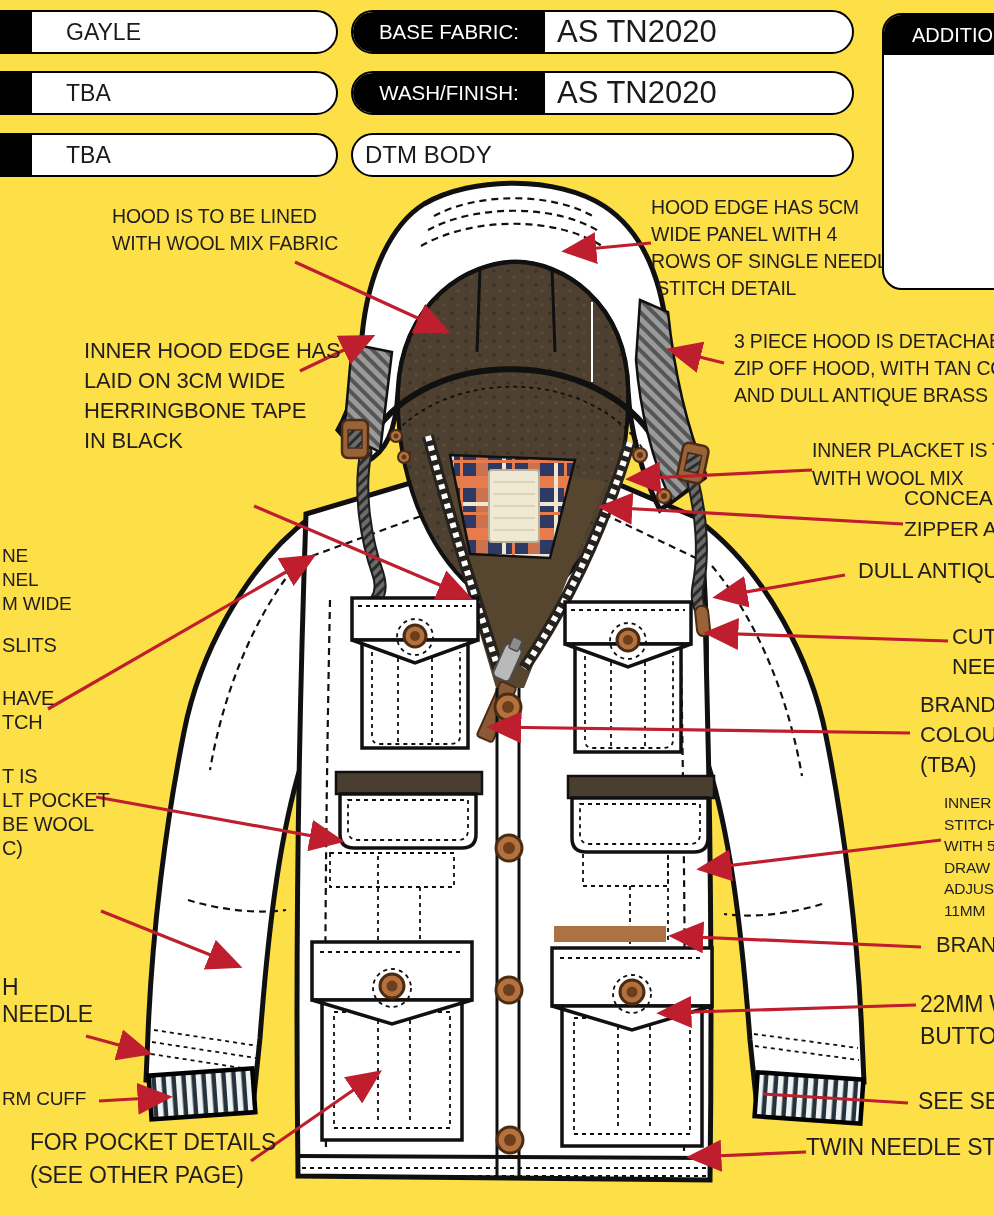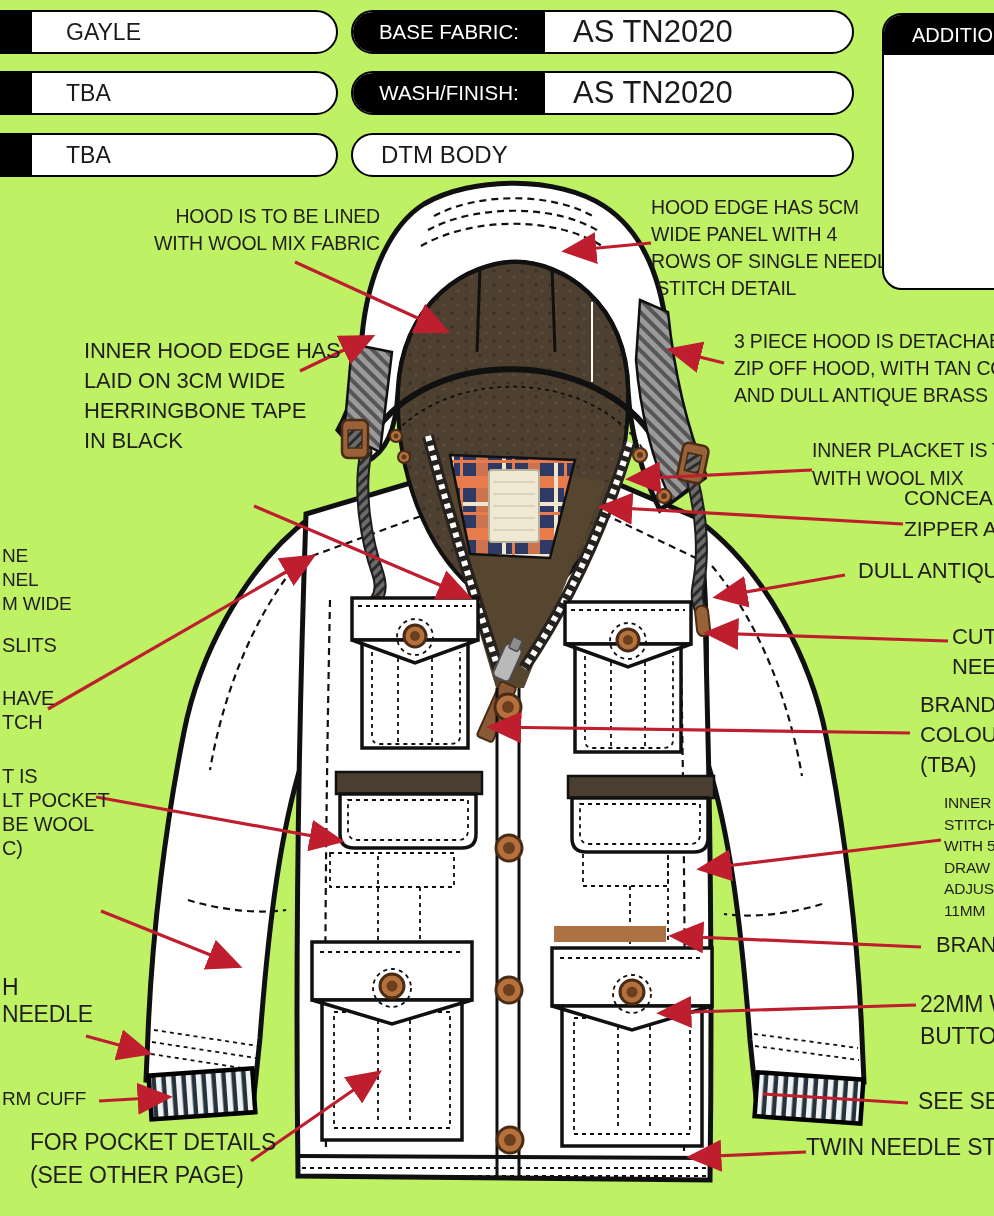--- a/index.html
+++ b/index.html
@@ -1,32 +1,32 @@
 <!DOCTYPE html>
 <html><head>
 <meta charset="utf-8">
 <style>
   html,body{margin:0;padding:0;background:#fff;}
-  .page{position:relative;width:994px;height:1216px;background:#bef264;overflow:hidden;
+  .page{position:relative;width:994px;height:1216px;background:#fde047;overflow:hidden;
         font-family:"Liberation Sans",sans-serif;color:#221e1f;}
   svg.layer{position:absolute;left:0;top:0;}
   .jacket{z-index:1;}
   .arrows{z-index:4;}
   
   .ann{position:absolute;white-space:pre;color:#221e1f;z-index:5;letter-spacing:-0.2px;}
   
   .pill{position:absolute;height:44px;border:2.5px solid #000;background:#fff;z-index:6;
         display:flex;align-items:center;overflow:hidden;box-sizing:border-box;}
   .pill.leftcut{left:-28px;width:366px;border-radius:24px;}
   .pill.mid{left:351px;width:503px;border-radius:24px;}
   .stub{position:absolute;left:0;top:-3px;bottom:-3px;width:58px;background:#000;}
   .leftval{margin-left:92px;font-size:23px;color:#1a1a1a;}
   .midlabel{width:192px;height:100%;background:#000;color:#fff;display:flex;align-items:center;
             justify-content:center;font-size:20.5px;flex:none;}
-  .midval{font-size:31px;color:#1a1a1a;padding-left:28px;}
+  .midval{font-size:31px;color:#1a1a1a;padding-left:12px;}
   .midval.small{font-size:24px;}
   .addbox{position:absolute;left:882px;top:13px;width:150px;height:277px;border:2.5px solid #000;
           border-radius:20px;background:#fff;overflow:hidden;z-index:6;box-sizing:border-box;}
   .addhead{height:40px;background:#000;color:#fff;display:flex;align-items:center;
            padding-left:28px;font-size:20px;}
   
   .st{stroke:#101010;stroke-width:2.2;fill:none;stroke-dasharray:7 5;}
   .st2{stroke:#101010;stroke-width:1.8;fill:none;stroke-dasharray:4 4;}
   .ol{stroke:#101010;fill:#fff;}
 </style>
@@ -300,21 +300,21 @@
     <span class="midval">AS TN2020</span>
   </div>
   <div class="pill mid" style="top:133px">
     <span class="midval small">DTM BODY</span>
   </div>
 
   <div class="addbox">
     <div class="addhead">ADDITIO</div>
   </div>
 
-  <div class="ann" style="left:112px;top:203px;width:268px;text-align:right;font-size:19.5px;line-height:27px">HOOD IS TO BE LINED
+  <div class="ann" style="left:112px;top:203px;width:268px;text-align:left;font-size:19.5px;line-height:27px">HOOD IS TO BE LINED
 WITH WOOL MIX FABRIC</div>
   <div class="ann" style="left:651px;top:194px;font-size:19.5px;line-height:27px">HOOD EDGE HAS 5CM
 WIDE PANEL WITH 4
 ROWS OF SINGLE NEEDLE
  STITCH DETAIL</div>
   <div class="ann" style="left:84px;top:336px;font-size:22px;line-height:30px">INNER HOOD EDGE HAS
 LAID ON 3CM WIDE
 HERRINGBONE TAPE
 IN BLACK</div>
   <div class="ann" style="left:734px;top:328px;font-size:19.5px;line-height:27px">3 PIECE HOOD IS DETACHABLE

